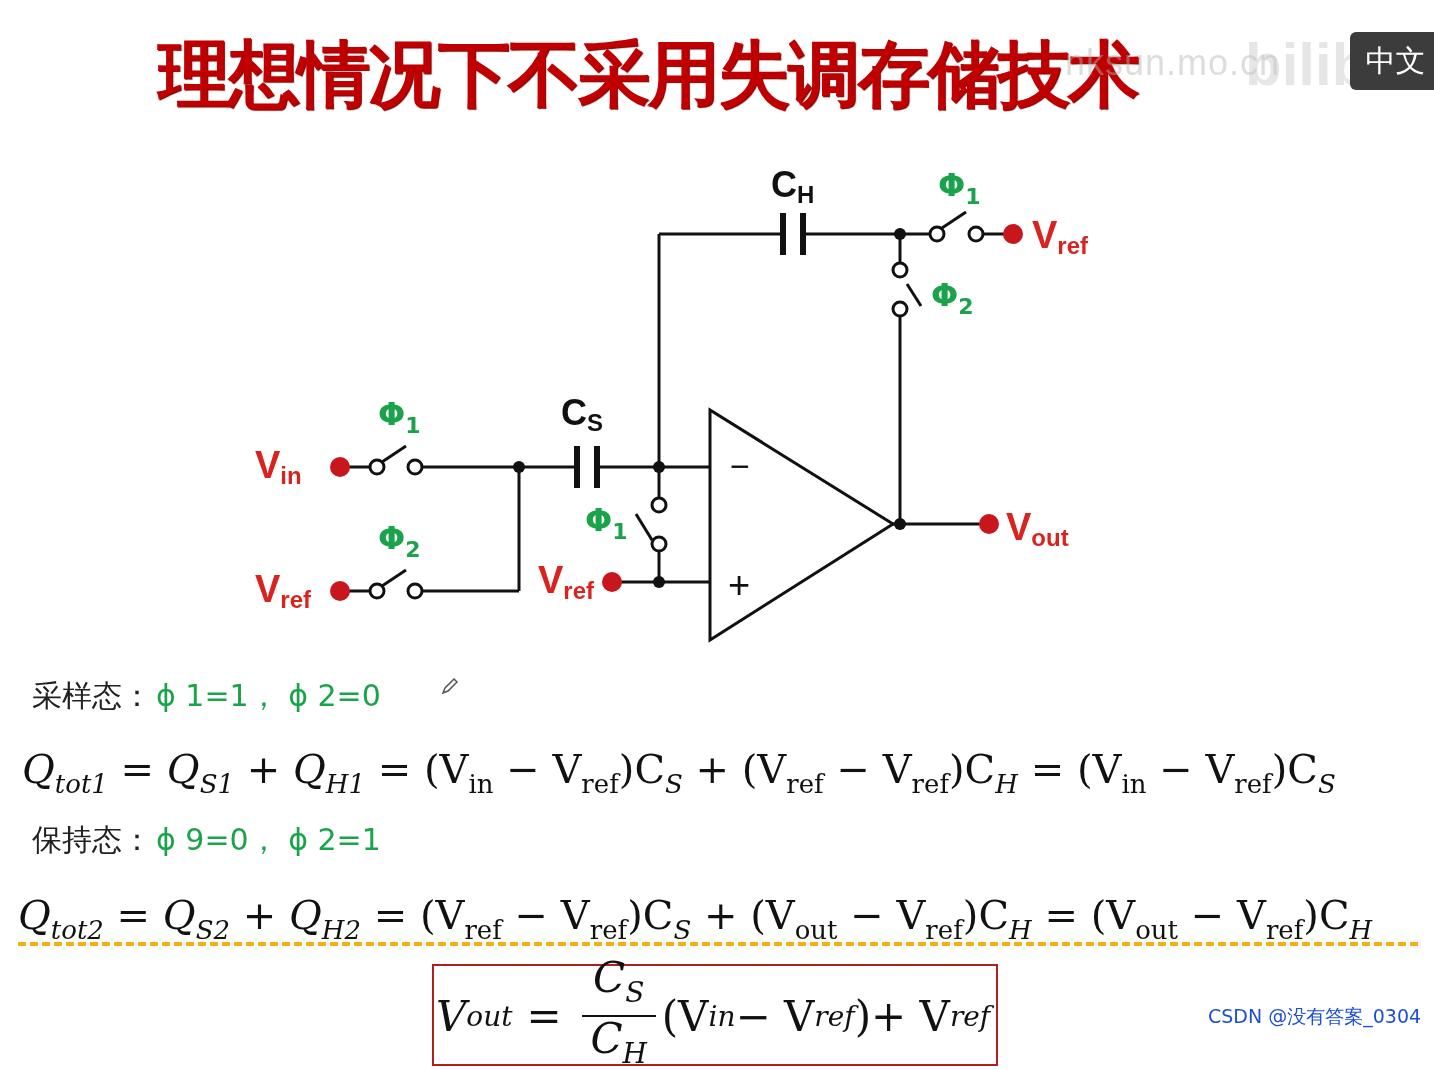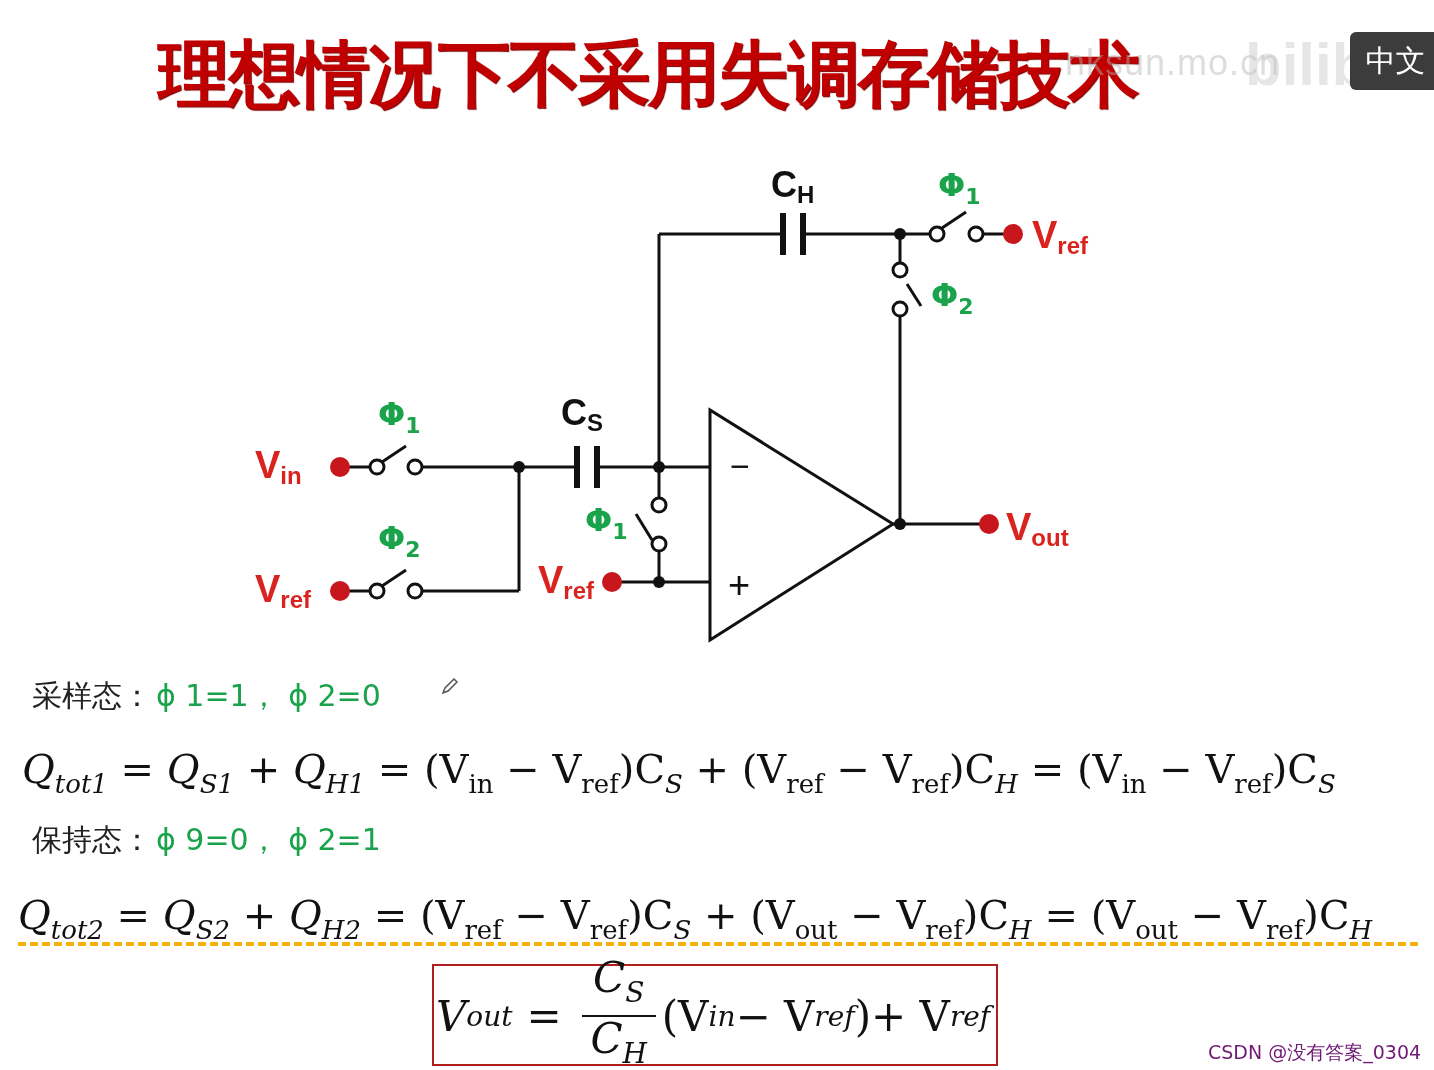--- a/index.html
+++ b/index.html
@@ -25,21 +25,21 @@
   .dash { position:absolute; left:18px; top:942px; width:1400px; height:0; border-top:4px dashed #f5b10a; }
   .result-box { position:absolute; left:432px; top:964px; width:566px; height:102px; border:2px solid #b01e1e;
                 box-sizing:border-box; }
   .result-eq { position:absolute; left:436px; top:968px; font-family:"DejaVu Serif", serif; font-size:42px;
                color:#111; display:flex; align-items:center; height:96px; white-space:nowrap; }
   .result-eq i { font-style:italic; }
   .result-eq sub { font-size:28px; font-style:italic; vertical-align:-10px; }
   .frac { display:inline-flex; flex-direction:column; align-items:center; margin:0 6px; }
   .frac .num, .frac .den { line-height:44px; font-style:italic; }
   .frac .bar { width:74px; height:2px; background:#111; }
-  .credit { position:absolute; left:1208px; top:1040px; font-size:19px; color:#701a75;
+  .credit { position:absolute; left:1208px; top:1004px; font-size:19px; color:#1d4ed8;
             font-family:"DejaVu Sans", sans-serif; }
   .pencil { position:absolute; left:440px; top:676px; }
 </style>
 </head>
 <body>
 
 <div class="title">理想情况下不采用失调存储技术</div>
 <div class="watermark">nksun.mo.cn</div>
 <div class="bili">bilibili</div>
 <div class="lang-badge">中文</div>

